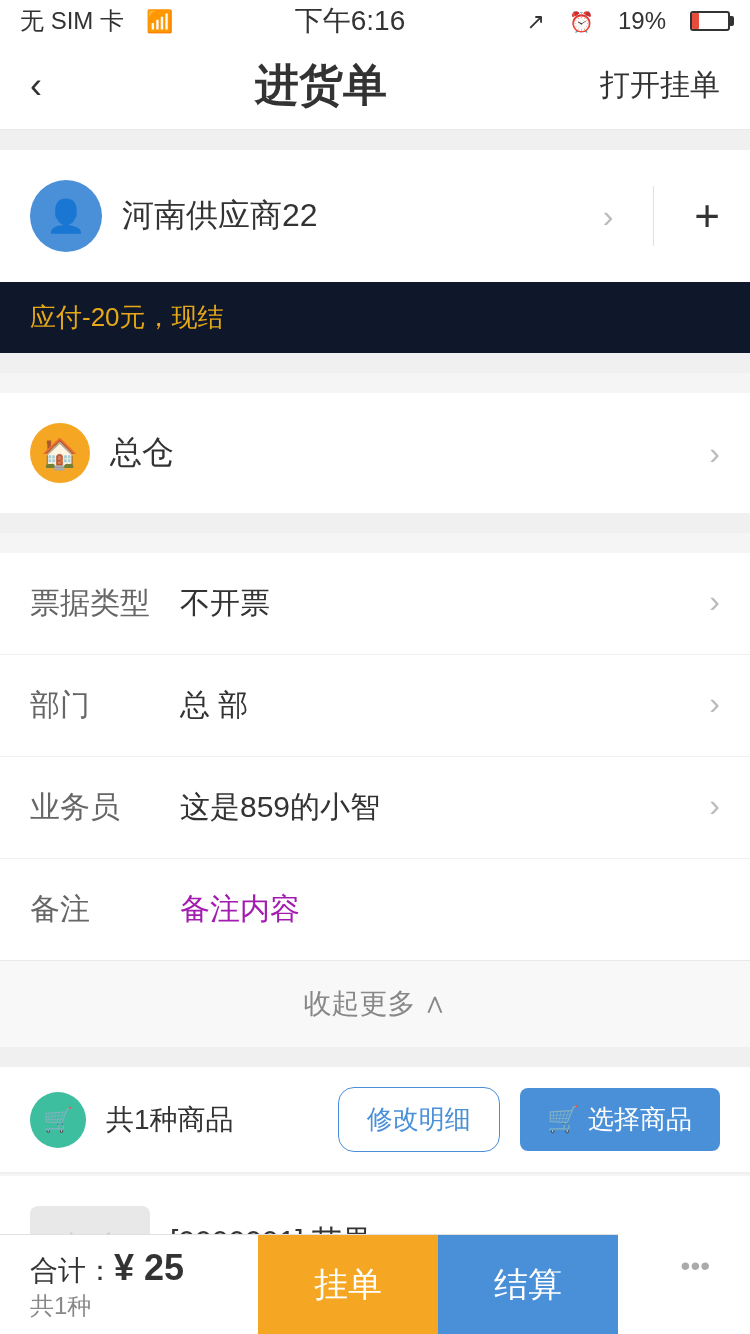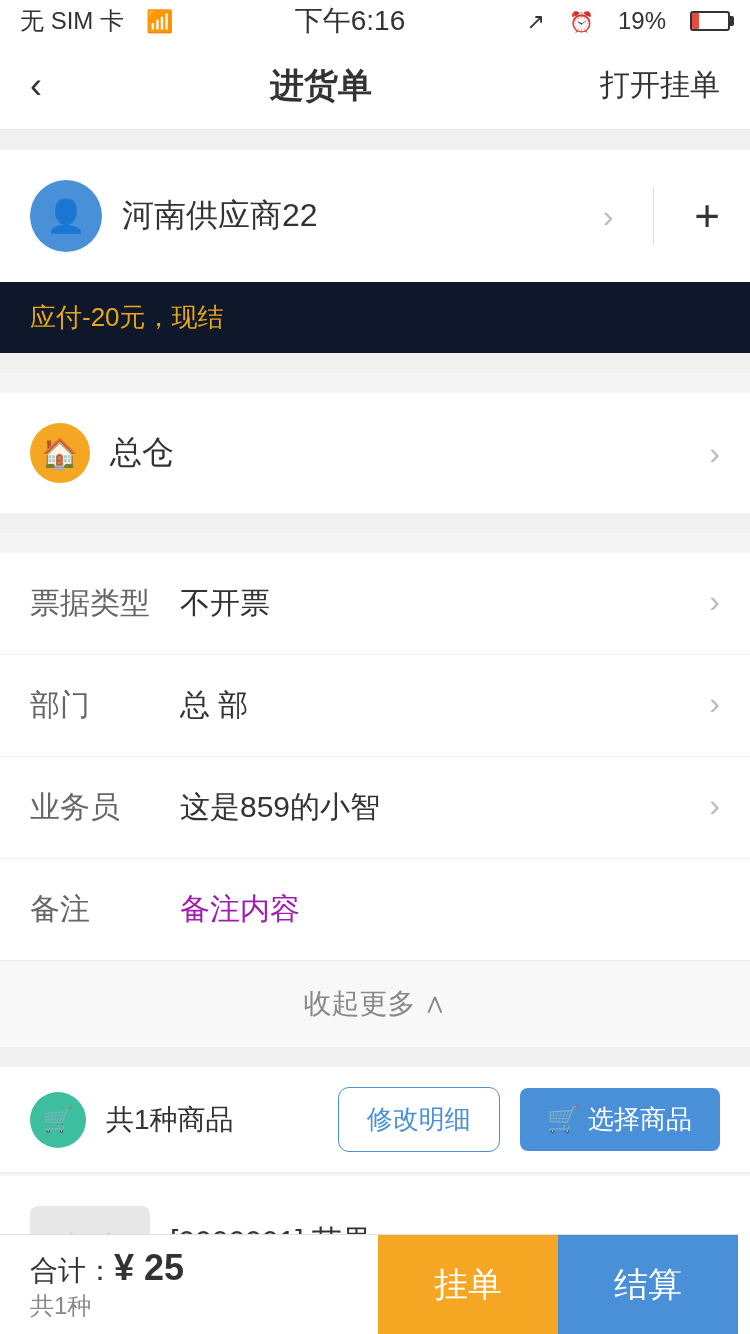--- a/index.html
+++ b/index.html
@@ -75,21 +75,21 @@
       justify-content: space-between;
       padding: 0 30px;
       border-bottom: 1px solid #e8e8e8;
     }
     .nav-back {
       font-size: 36px;
       color: #333;
       cursor: pointer;
     }
     .nav-title {
-      font-size: 34px;
+      font-size: 44px;
       font-weight: 600;
       color: #333;
     }
     .nav-action {
       font-size: 30px;
       color: #333;
       cursor: pointer;
     }
 
     
@@ -243,21 +243,21 @@
     }
     .products-count {
       flex: 1;
       font-size: 28px;
       color: #333;
     }
     .btn-modify {
       border: 1.5px solid #4a90d9;
       color: #4a90d9;
       background: #fff;
-      border-radius: 11px;
+      border-radius: 16px;
       padding: 14px 28px;
       font-size: 26px;
       cursor: pointer;
     }
     .btn-select {
       background: #4a90d9;
       color: #fff;
       border: none;
       border-radius: 8px;
       padding: 14px 28px;
@@ -312,21 +312,21 @@
     .product-more {
       color: #aaa;
       font-size: 28px;
       cursor: pointer;
       padding: 10px;
     }
     .bottom-bar {
       position: fixed;
       bottom: 0;
       left: 0;
-      width: 738px;
+      width: 618px;
       height: 100px;
       display: flex;
       align-items: center;
       background: #fff;
       border-top: 1px solid #e0e0e0;
     }
     .bottom-total {
       flex: 1;
       padding: 0 30px;
       display: flex;

